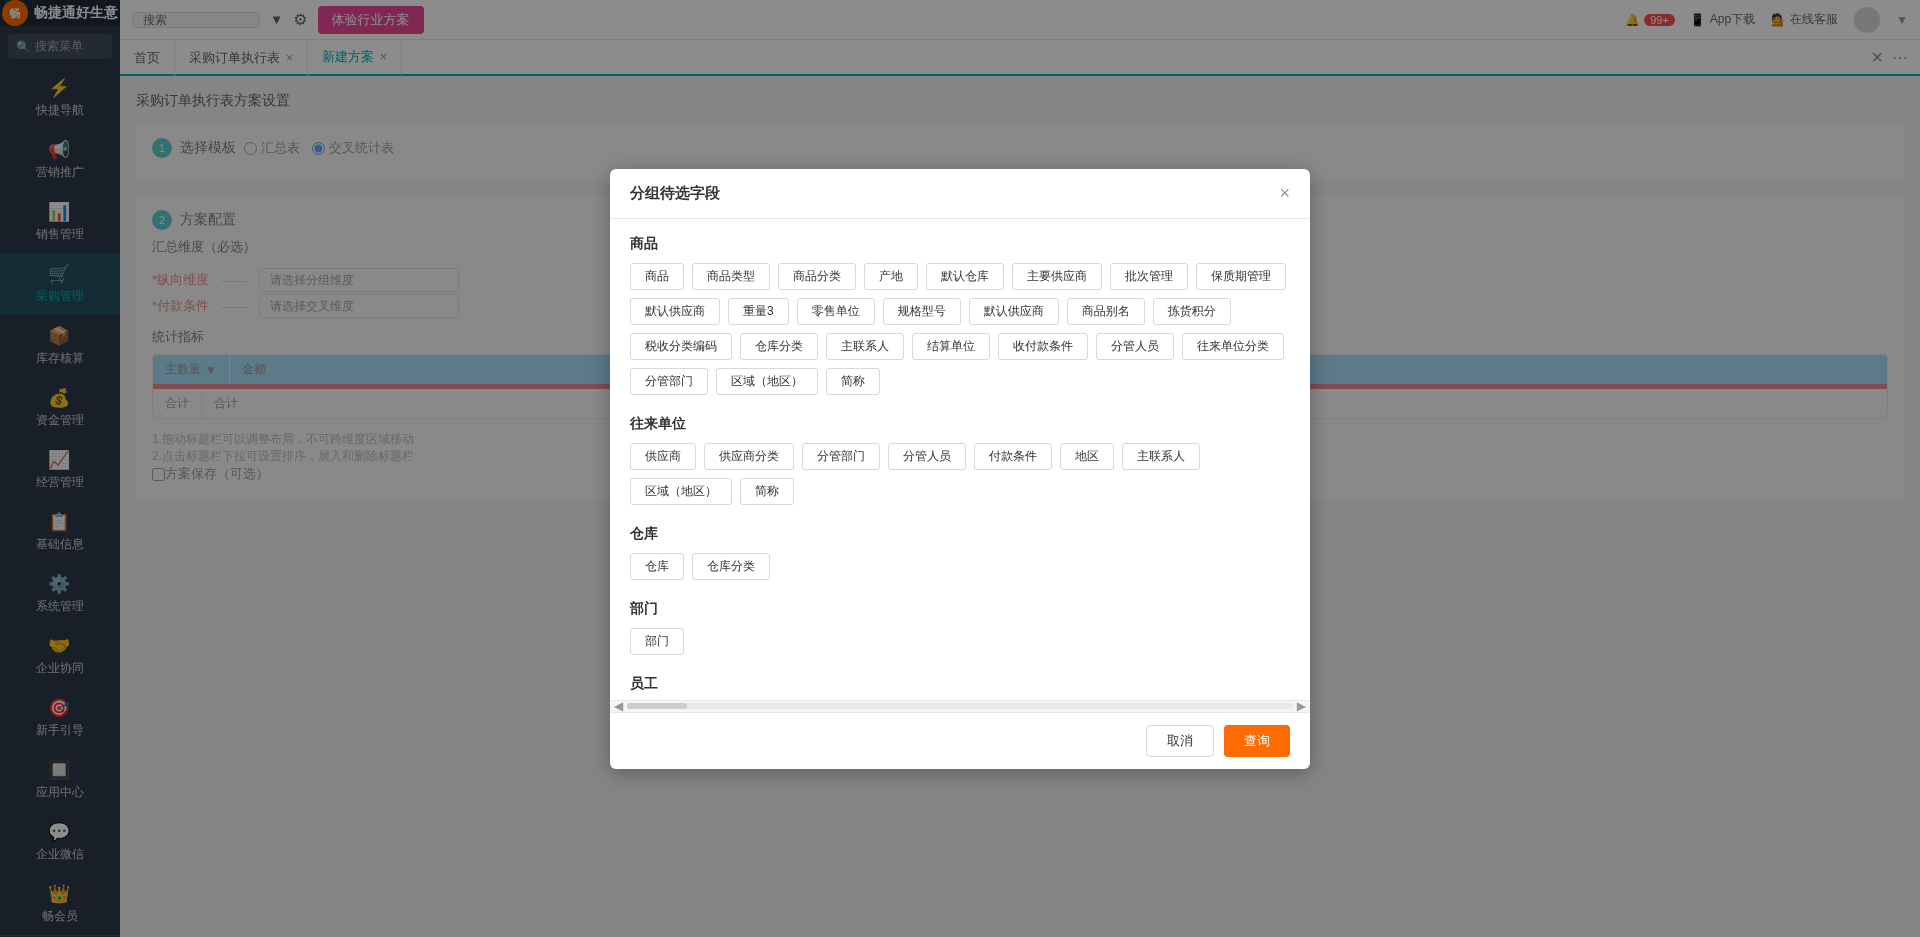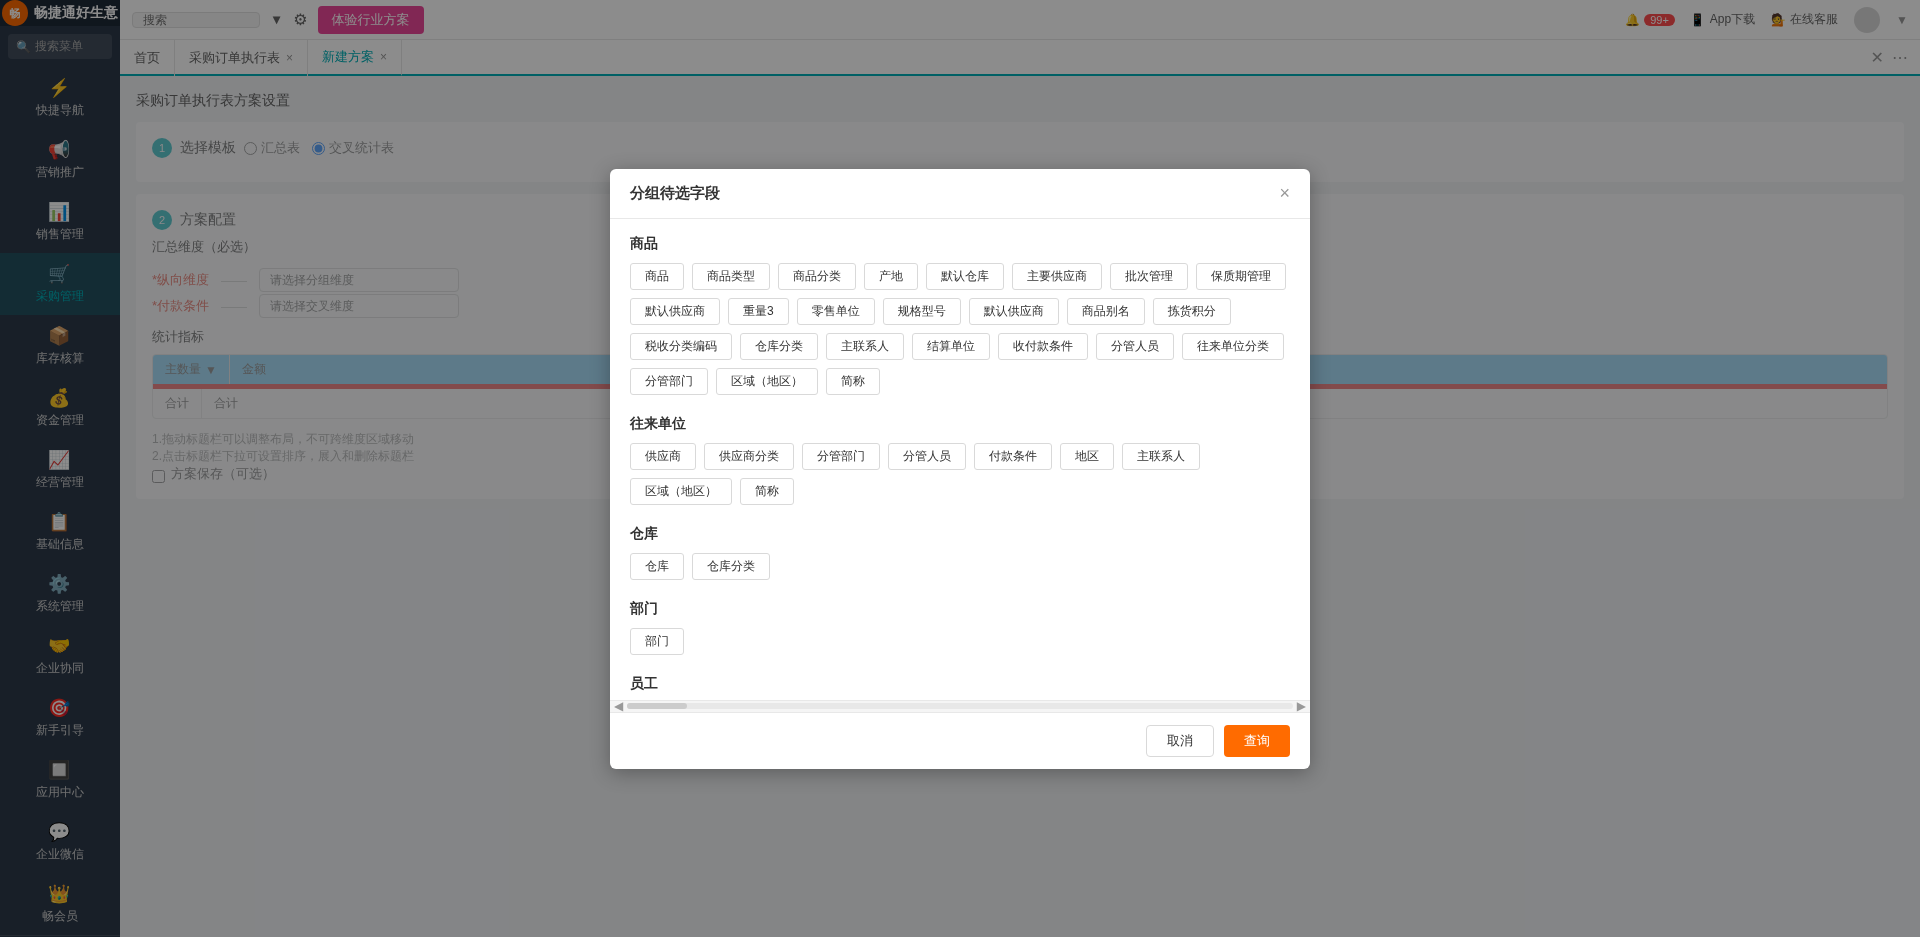--- a/index.html
+++ b/index.html
@@ -225,21 +225,21 @@
       color: #fff;
       cursor: pointer;
       font-size: 13px;
     }
 
     
     .bg-section-title { font-size: 14px; color: #333; margin-bottom: 8px; display: flex; align-items: center; gap: 8px; }
     .step-badge { background: #00b0b8; color: #fff; border-radius: 50%; width: 20px; height: 20px; display: inline-flex; align-items: center; justify-content: center; font-size: 11px; }
     .radio-group { display: flex; gap: 12px; align-items: center; }
     .radio-option { display: flex; align-items: center; gap: 4px; font-size: 13px; color: #666; cursor: pointer; }
-    .checkbox-save { display: flex; align-items: flex-end; gap: 6px; font-size: 13px; color: #666; }
+    .checkbox-save { display: flex; align-items: center; gap: 0; font-size: 13px; color: #666; }
   </style>
 </head>
 <body>
 
 <div class="sidebar">
   <div class="sidebar-logo">
     <div class="sidebar-logo-icon">
       <span>畅</span>
     </div>
     <span class="sidebar-logo-text" style="font-size:14px;">畅捷通好生意</span>

